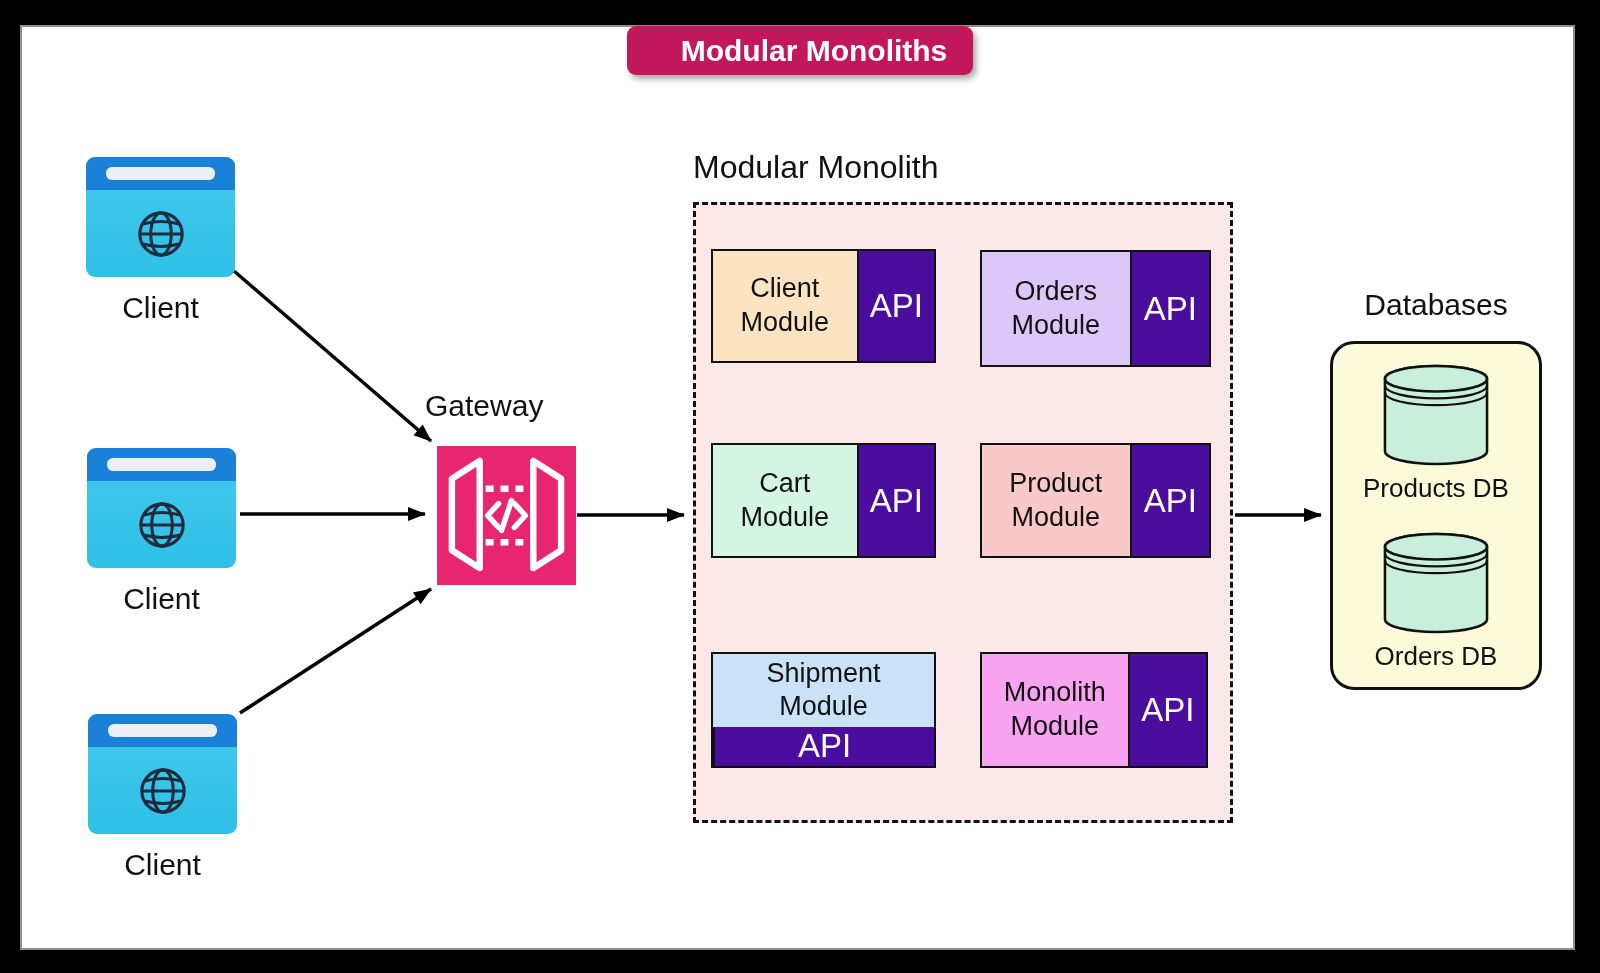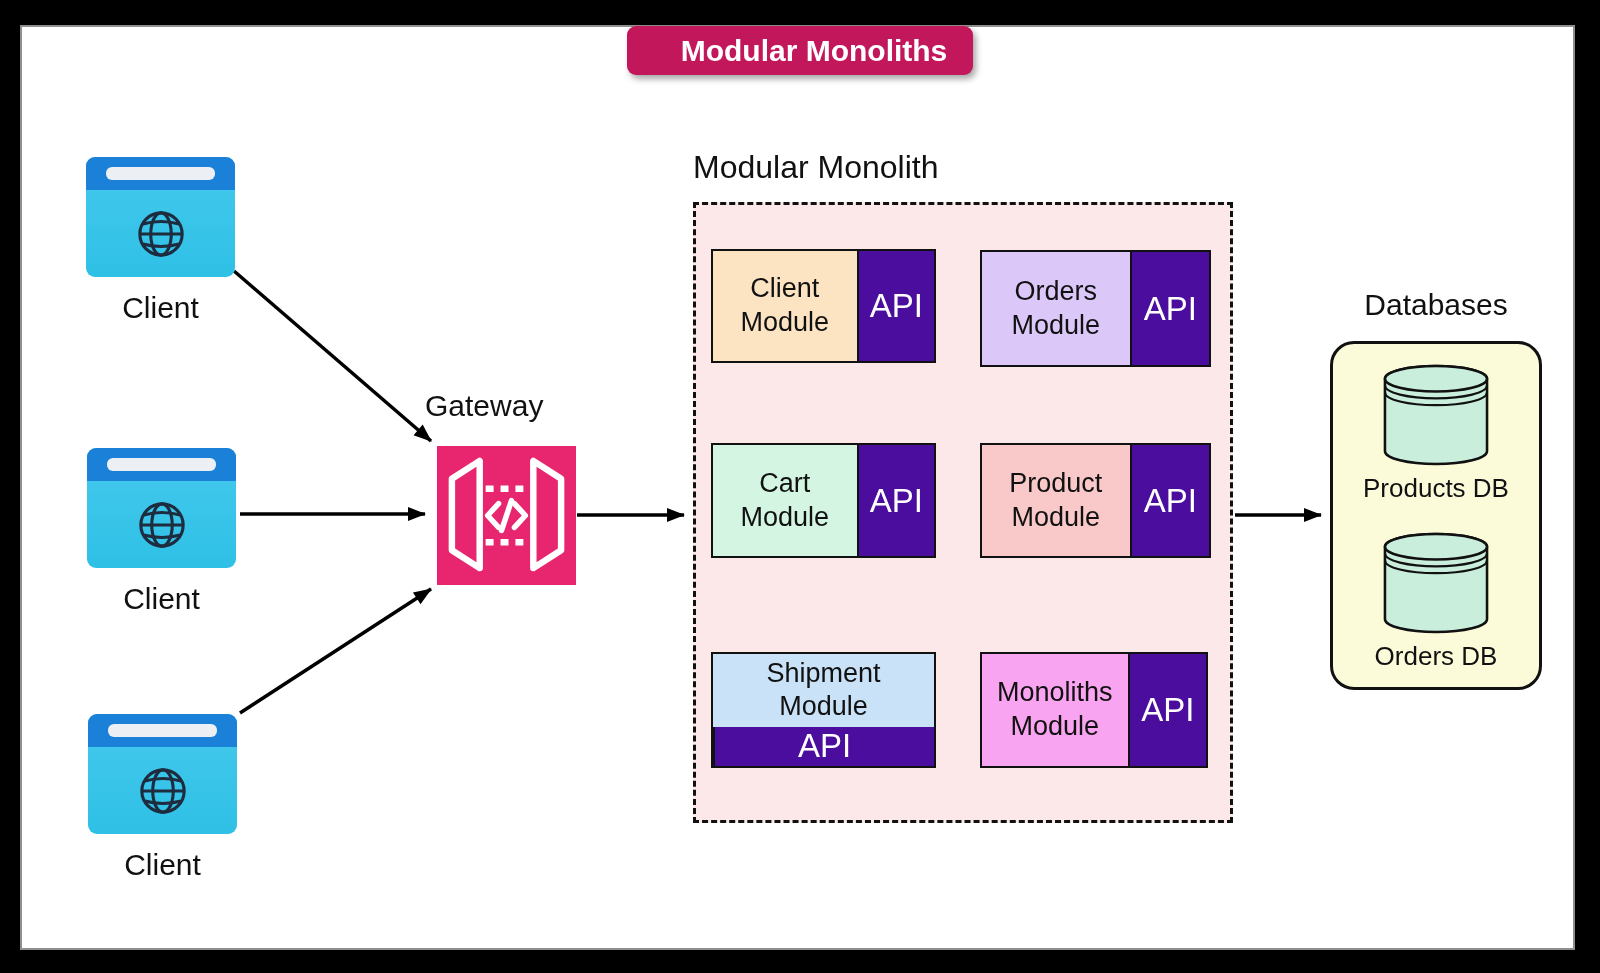--- a/index.html
+++ b/index.html
@@ -209,21 +209,21 @@
       <span>Shipment</span>
       <span>Module</span>
     </div>
     <div class="mod-api" style="background: rgb(74, 13, 157);">
       <span>API</span>
     </div>
   </div>
 
   <div class="abs module m-reporting" style="left:958px;top:625px;">
     <div class="mod-label" style="background: rgb(248, 164, 240);">
-      <span>Monoliths</span>
+      <span>Monolith</span>
       <span>Module</span>
     </div>
     <div class="mod-api" style="background: rgb(74, 13, 157);">
       <span>API</span>
     </div>
   </div>
 
   <div class="abs db-title" style="left:1308px;top:261px;">Databases</div>
   <div class="abs db-box" style="left: 1308px; top: 314px; background: rgb(251, 251, 218);">
     <svg width="112" height="106" viewBox="0 0 112 108">

